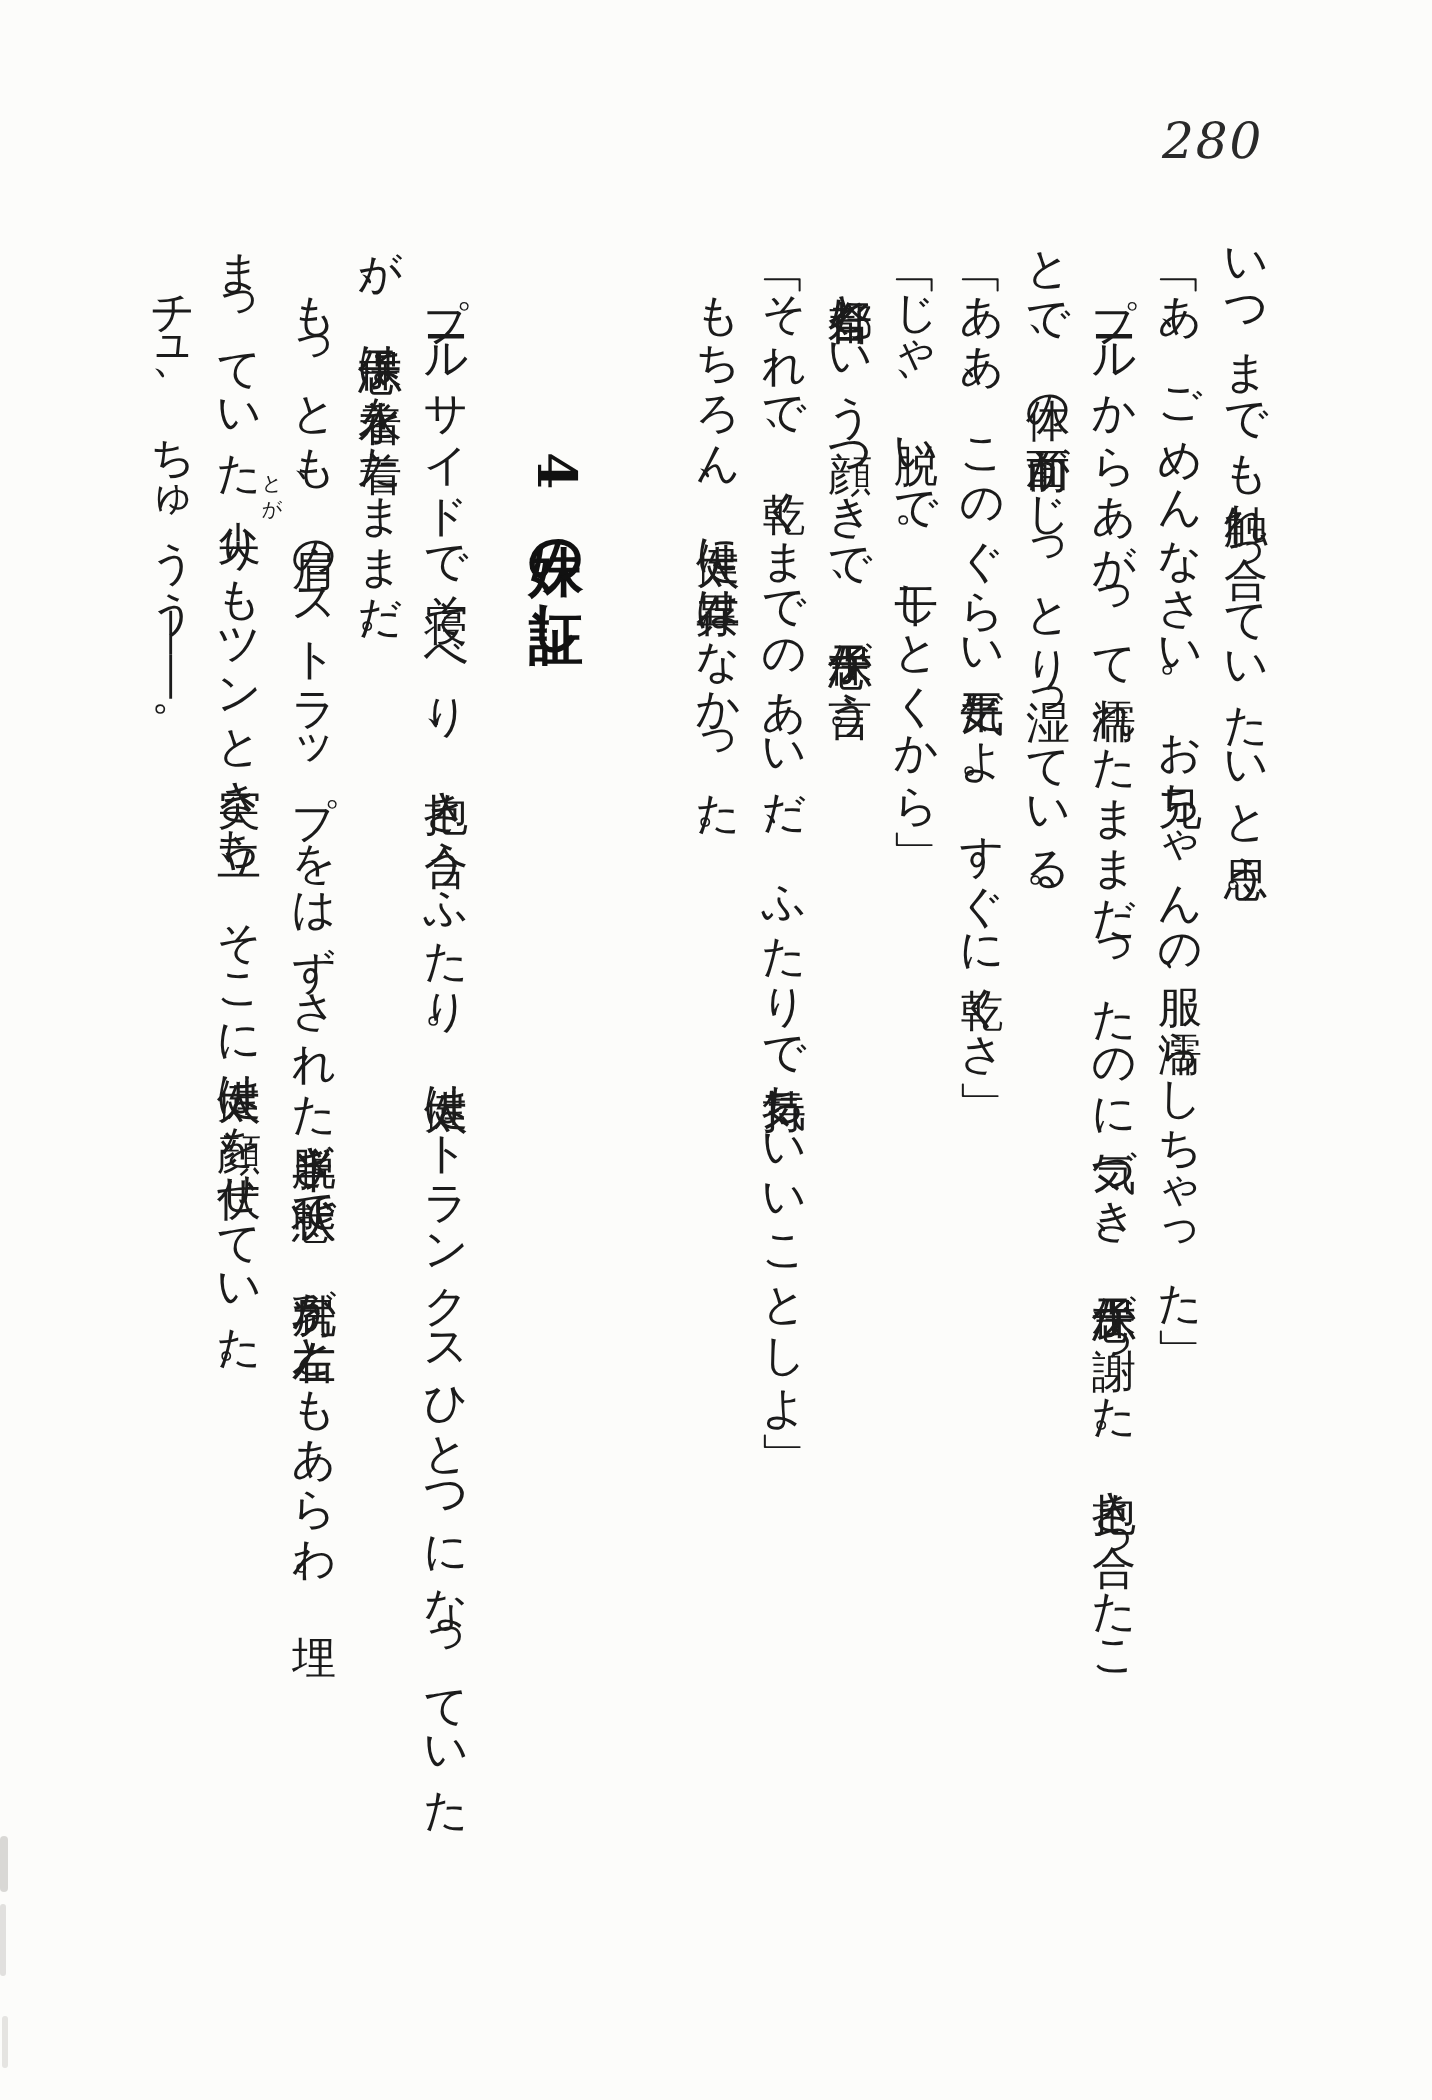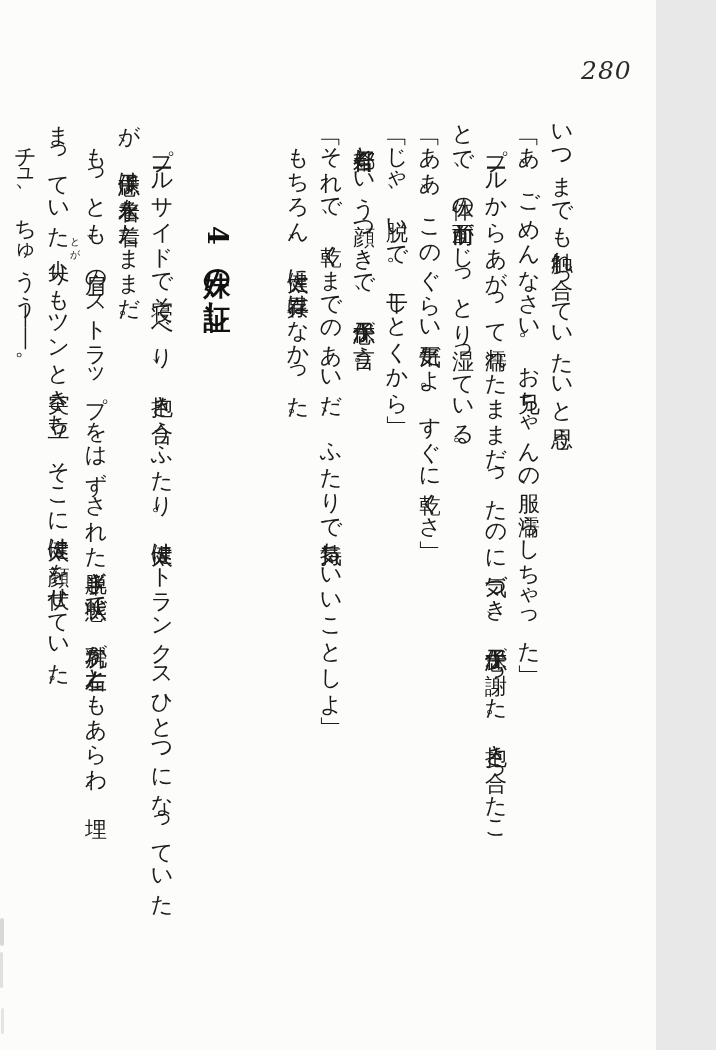--- a/index.html
+++ b/index.html
@@ -2,21 +2,21 @@
 <html><head>
 <meta charset="utf-8">
 <style>
   html, body {
     margin: 0;
     padding: 0;
     background: #e8e8e8;
   }
   .page {
     position: relative;
-    width: 656px;
+    width: 716px;
     height: 1050px;
     background: #fcfcfa;
     overflow: hidden;
     font-family: "DejaVu Serif", "Liberation Serif", serif;
   }
   .page-number {
     position: absolute;
     top: 56px;
     left: 581px;
     font-size: 25px;

